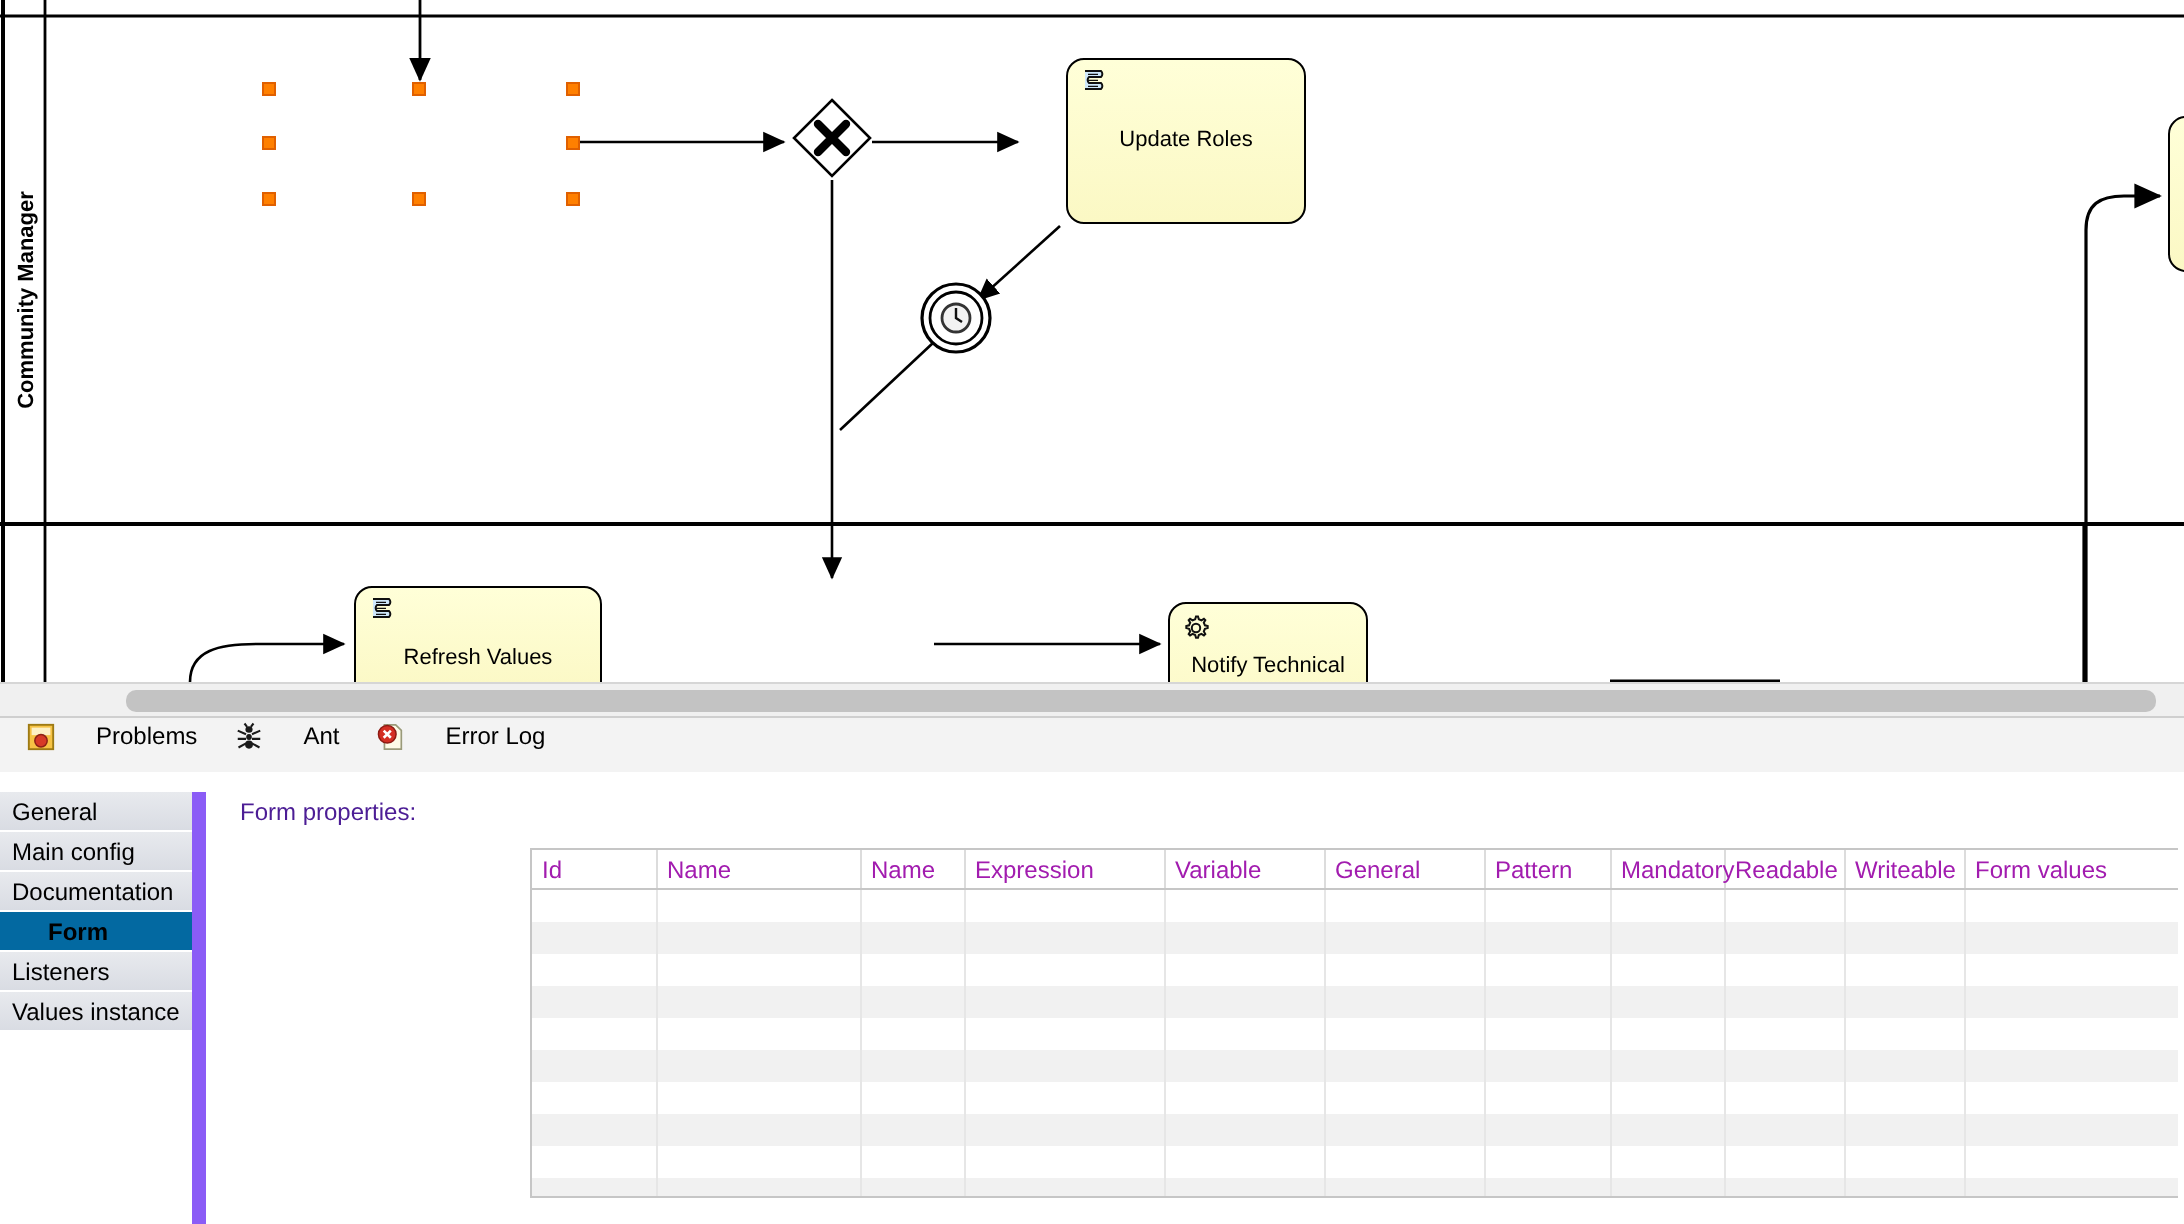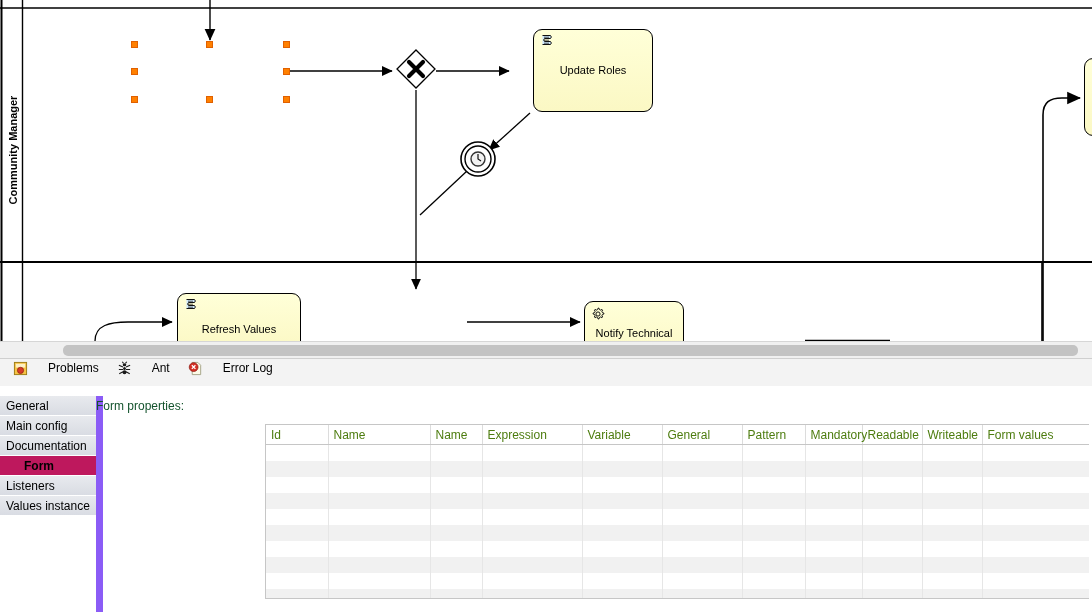--- a/index.html
+++ b/index.html
@@ -89,37 +89,37 @@
     position:absolute;left:0;top:10px;width:103px;height:216px;
     border-right:7px solid #8b5cf6;box-sizing:border-box;
   }
   .prop-nav-item{
     height:20px;line-height:20px;padding-left:6px;font-size:12px;color:#000;
     background:linear-gradient(180deg,#e8eaee 0%, #d9dce3 100%);
     border-bottom:1px solid #ffffff;
     box-sizing:border-box;white-space:nowrap;
   }
   .prop-nav-item.selected{
-    background:#be185d;font-weight:bold;border-bottom:1px solid #fff;padding-left:24px;
+    background:#0369a1;font-weight:bold;border-bottom:1px solid #fff;padding-left:24px;
   }
   .prop-title{
-    position:absolute;left:96px;top:13px;font-size:12px;color:#14532d;
+    position:absolute;left:120px;top:13px;font-size:12px;color:#4c1d95;
   }
 
   
   .tablewrap{
     position:absolute;left:265px;top:38px;width:824px;height:175px;
     border:1px solid #c6c6c6;border-right:none;box-sizing:border-box;background:#fff;
     overflow:hidden;
   }
   table.form-table{border-collapse:collapse;table-layout:fixed;width:830px;}
   table.form-table th{
     height:19px;font-size:12px;font-weight:normal;text-align:left;
     padding:0 0 0 5px;background:#fff;border-bottom:1px solid #c6c6c6;
-    border-right:1px solid #dcdcdc;white-space:nowrap;color:#4d7c0f;
+    border-right:1px solid #dcdcdc;white-space:nowrap;color:#a21caf;
   }
   table.form-table td{
     height:16px;border-right:1px solid #e6e6e6;padding:0 0 0 5px;font-size:11px;
   }
   table.form-table tr.odd td{background:#f1f1f1;}
   table.form-table tr.even td{background:#fff;}
 </style>
 </head>
 <body>
 

